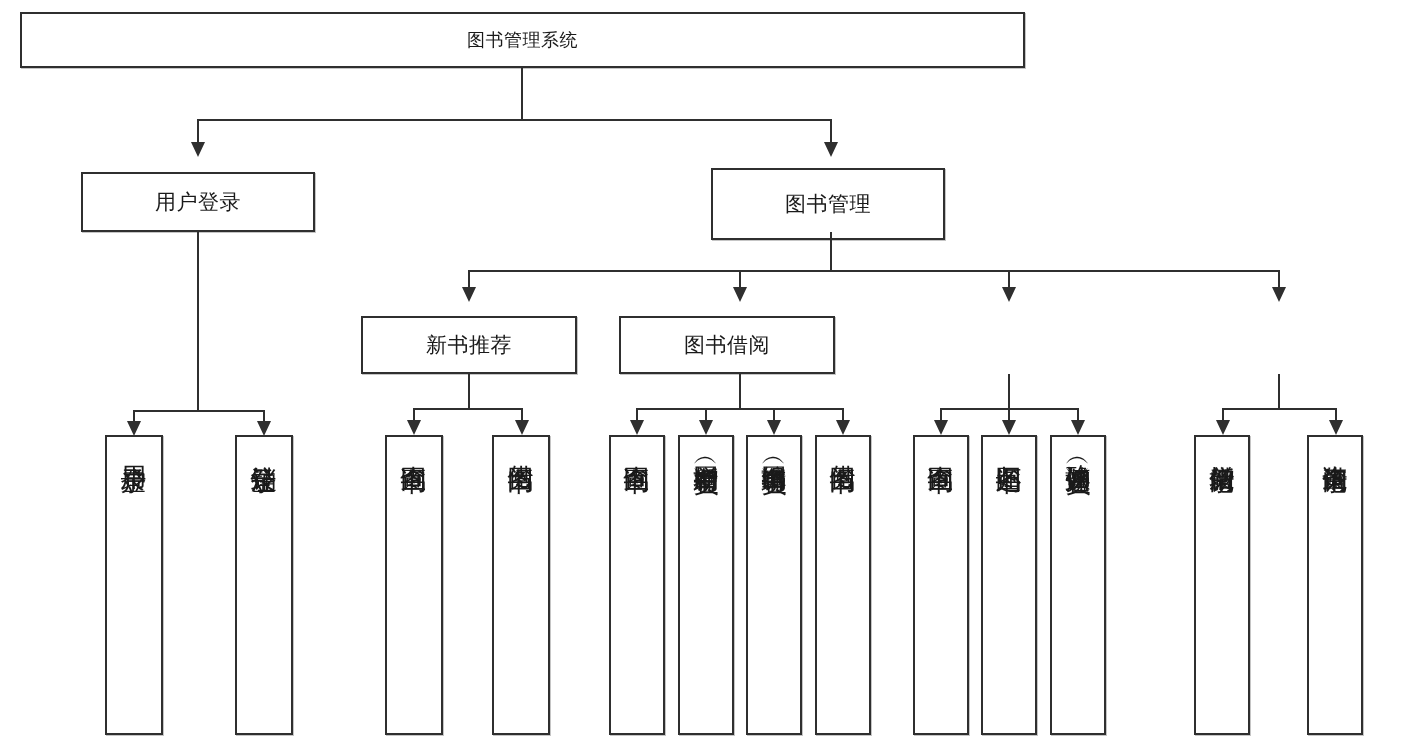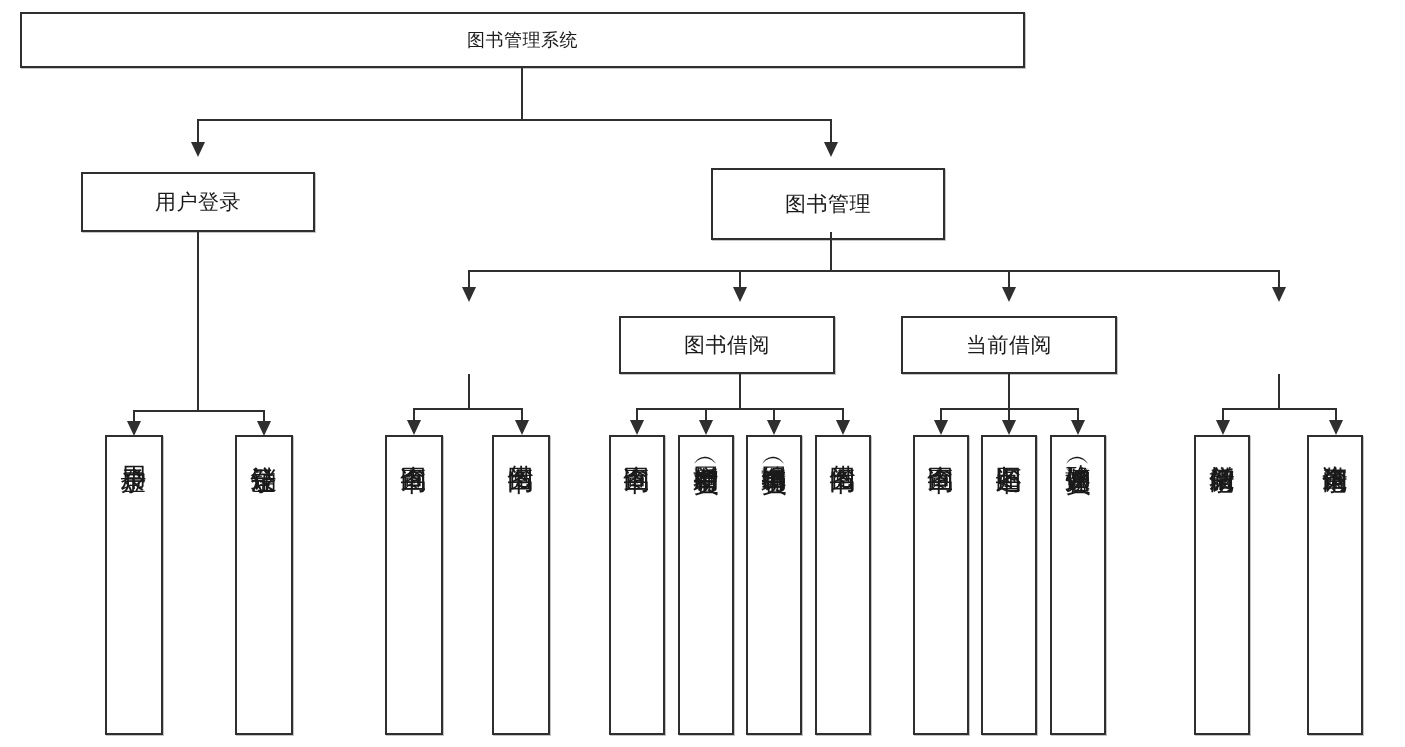--- a/index.html
+++ b/index.html
@@ -114,25 +114,25 @@
   <div class="seg hline" style="left:468px; top:270px; width:812px;"></div>
   <div class="seg vline" style="left:468px; top:270px; height:18px;"></div>
   <div class="seg vline" style="left:739px; top:270px; height:18px;"></div>
   <div class="seg vline" style="left:1008px; top:270px; height:18px;"></div>
   <div class="seg vline" style="left:1278px; top:270px; height:18px;"></div>
   <div class="arrow" style="left:462px; top:287px;"></div>
   <div class="arrow" style="left:733px; top:287px;"></div>
   <div class="arrow" style="left:1002px; top:287px;"></div>
   <div class="arrow" style="left:1272px; top:287px;"></div>
 
+  <div class="node h" style="left:361px; top:316px; width:216px; height:58px;">
+    <span class="label">新书推荐</span>
+  </div>
   <div class="node h" style="left:619px; top:316px; width:216px; height:58px;">
     <span class="label">图书借阅</span>
-  </div>
-  <div class="node h" style="left:901px; top:316px; width:216px; height:58px;">
-    <span class="label">当前借阅</span>
   </div>
 
   <div class="seg vline" style="left:468px; top:374px; height:36px;"></div>
   <div class="seg hline" style="left:413px; top:408px; width:110px;"></div>
   <div class="seg vline" style="left:413px; top:408px; height:14px;"></div>
   <div class="seg vline" style="left:521px; top:408px; height:14px;"></div>
   <div class="arrow" style="left:407px; top:420px;"></div>
   <div class="arrow" style="left:515px; top:420px;"></div>
 
   <div class="seg vline" style="left:739px; top:374px; height:36px;"></div>

